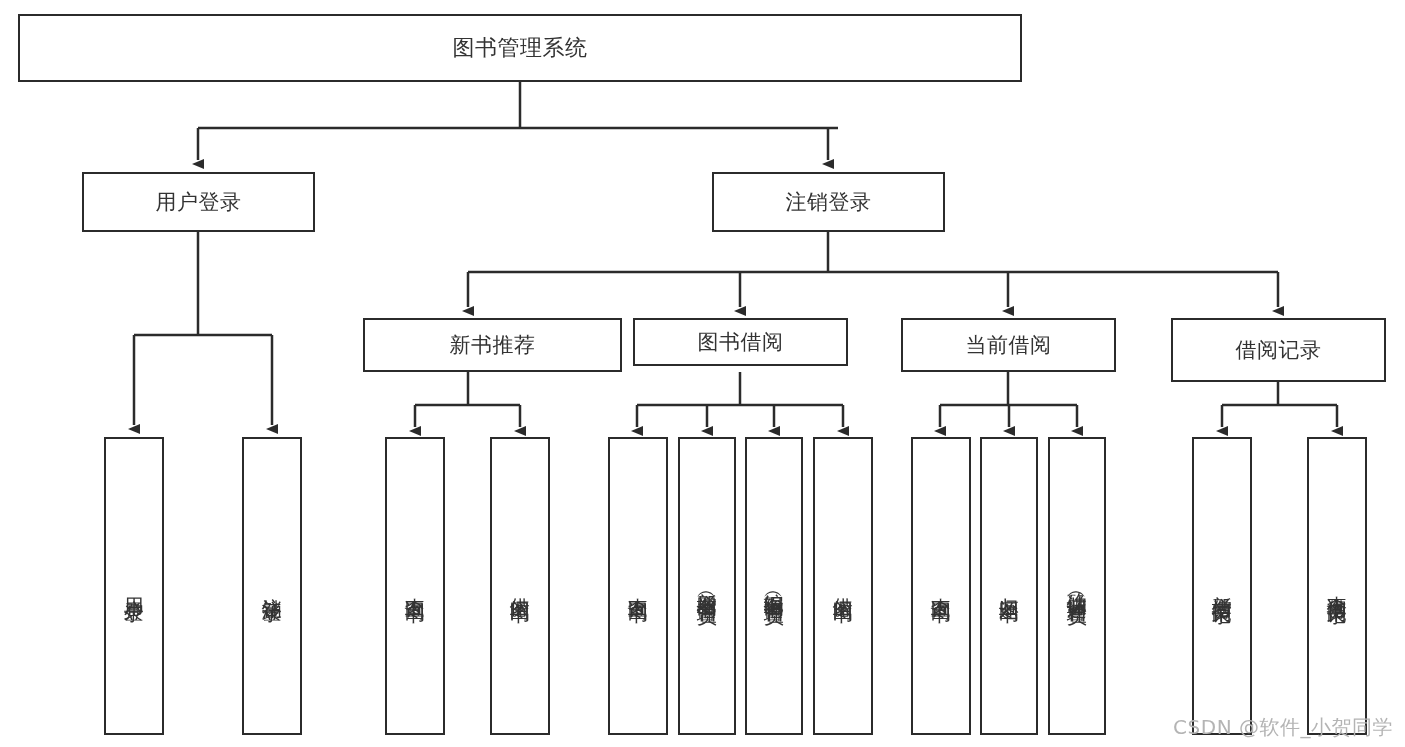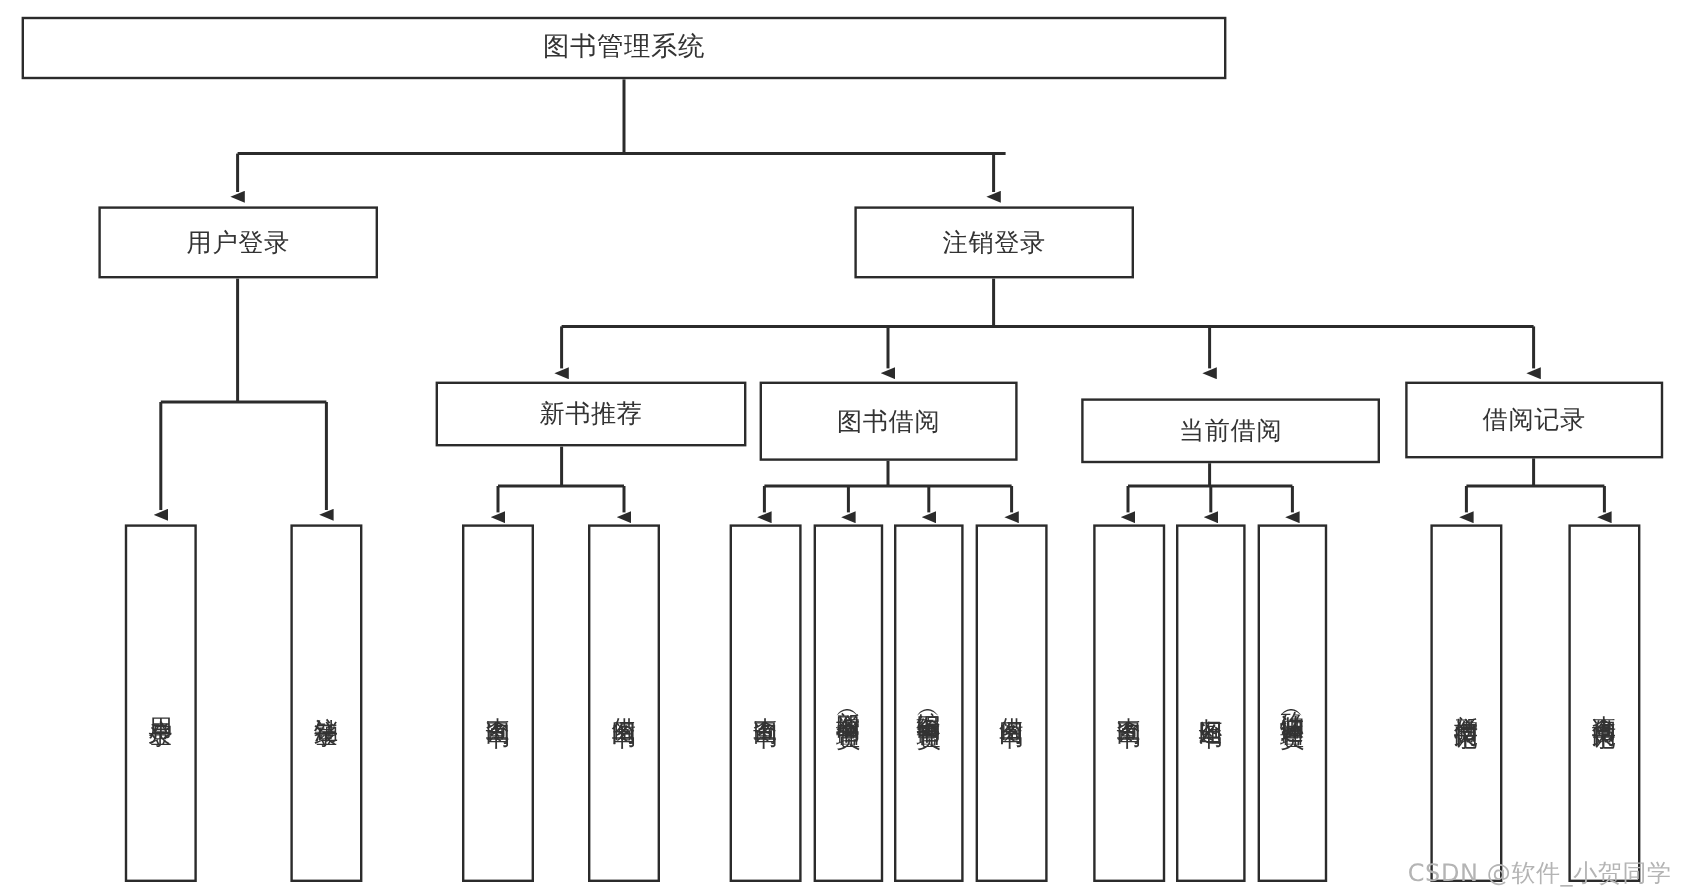--- a/index.html
+++ b/index.html
@@ -120,38 +120,38 @@
       <path d="M1009,405 L1009,427" marker-end="url(#arrow)"></path>
       <path d="M1077,405 L1077,427" marker-end="url(#arrow)"></path>
 
       <path d="M1278,372 L1278,405"></path>
       <path d="M1222,405 L1337,405"></path>
       <path d="M1222,405 L1222,427" marker-end="url(#arrow)"></path>
       <path d="M1337,405 L1337,427" marker-end="url(#arrow)"></path>
     </g>
   </svg>
 
-  <div class="node horiz root" style="left:18px; top:14px; width:1004px; height:52px;text-align:right;">
+  <div class="node horiz root" style="left:18px; top:14px; width:1004px; height:68px;text-align:right;">
     <span class="lbl">图书管理系统</span>
   </div>
 
   <div class="node horiz" style="left:82px; top:172px; width:233px; height:60px;">
     <span class="lbl">用户登录</span>
   </div>
   <div class="node horiz" style="left:712px; top:172px; width:233px; height:60px;">
     <span class="lbl">注销登录</span>
   </div>
 
   <div class="node horiz" style="left:363px; top:318px; width:259px; height:54px;">
     <span class="lbl">新书推荐</span>
   </div>
-  <div class="node horiz" style="left:633px; top:318px; width:215px; height:66px;">
+  <div class="node horiz" style="left:633px; top:318px; width:215px; height:48px;">
     <span class="lbl">图书借阅</span>
   </div>
-  <div class="node horiz" style="left:901px; top:332px; width:249px; height:54px;">
+  <div class="node horiz" style="left:901px; top:318px; width:215px; height:54px;">
     <span class="lbl">当前借阅</span>
   </div>
   <div class="node horiz" style="left:1171px; top:318px; width:215px; height:64px;">
     <span class="lbl">借阅记录</span>
   </div>
 
   <div class="node vert" style="left:104px; top:437px; width:60px; height:298px;">
     <span class="lbl">用户登录</span>
   </div>
   <div class="node vert" style="left:242px; top:437px; width:60px; height:298px;">

